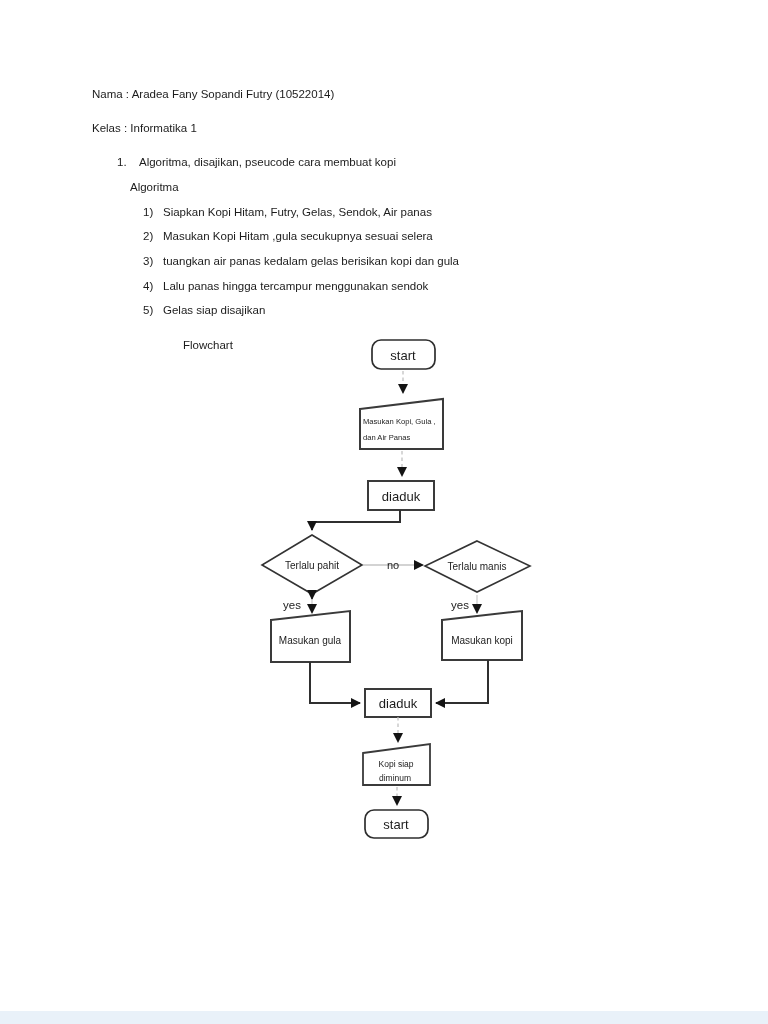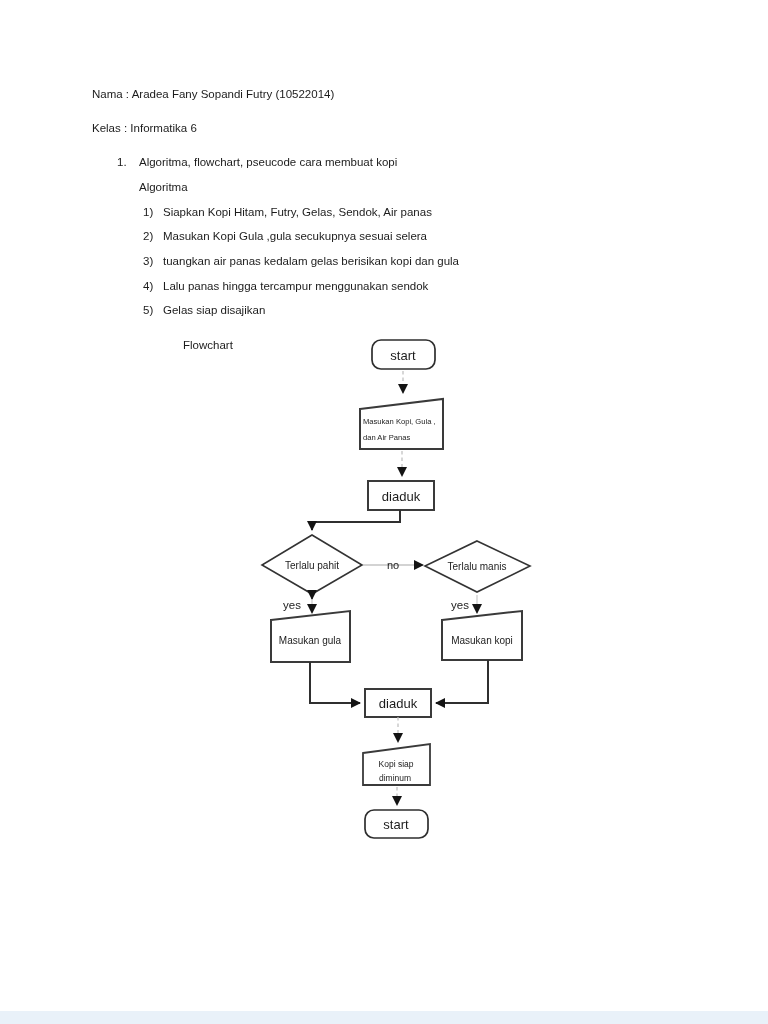--- a/index.html
+++ b/index.html
@@ -10,49 +10,49 @@
     color:#1c1c1c;
     position:relative;
     overflow:hidden;
   }
   .page{position:absolute;inset:0;background:#ffffff;}
   .tline{position:absolute;font-size:11.5px;white-space:pre;}
   .name-line{left:92px;top:88px;}
   .class-line{left:92px;top:122px;}
   .item-row{position:absolute;left:117px;top:156px;font-size:11.5px;display:flex;}
   .item-row .num{width:22px;}
-  .subtitle-line{left:139px;top:181px;}
+  .subtitle-line{left:130px;top:181px;}
   .step-row{position:absolute;left:143px;font-size:11.5px;display:flex;}
   .step-row .num{width:20px;}
   .flowchart-label{left:138px;top:339px;padding-left:45px;}
   svg.flow{position:absolute;left:0;top:0;width:768px;height:1024px;}
   svg.flow text{font-family:"Liberation Sans", sans-serif;fill:#1c1c1c;}
   .bottom-strip{position:absolute;left:0;bottom:0;width:768px;height:13px;background:#e9f1f9;}
 </style>
 </head>
 <body>
 
 <div class="page">
 
   <div class="tline name-line">Nama : Aradea Fany Sopandi Futry (10522014)</div>
-  <div class="tline class-line">Kelas : Informatika 6</div>
+  <div class="tline class-line">Kelas : Informatika 1</div>
 
   <div class="item-row">
     <span class="num">1.</span>
-    <span>Algoritma, flowchart, pseucode cara membuat kopi</span>
+    <span>Algoritma, disajikan, pseucode cara membuat kopi</span>
   </div>
   <div class="tline subtitle-line">Algoritma</div>
 
   <div class="step-row" style="top:206px">
     <span class="num">1)</span>
     <span>Siapkan Kopi Hitam, Futry, Gelas, Sendok, Air panas</span>
   </div>
   <div class="step-row" style="top:230px">
     <span class="num">2)</span>
-    <span>Masukan Kopi Gula ,gula secukupnya sesuai selera</span>
+    <span>Masukan Kopi Hitam ,gula secukupnya sesuai selera</span>
   </div>
   <div class="step-row" style="top:255px">
     <span class="num">3)</span>
     <span>tuangkan air panas  kedalam gelas berisikan kopi dan gula</span>
   </div>
   <div class="step-row" style="top:280px">
     <span class="num">4)</span>
     <span>Lalu panas hingga tercampur menggunakan sendok</span>
   </div>
   <div class="step-row" style="top:304px">

